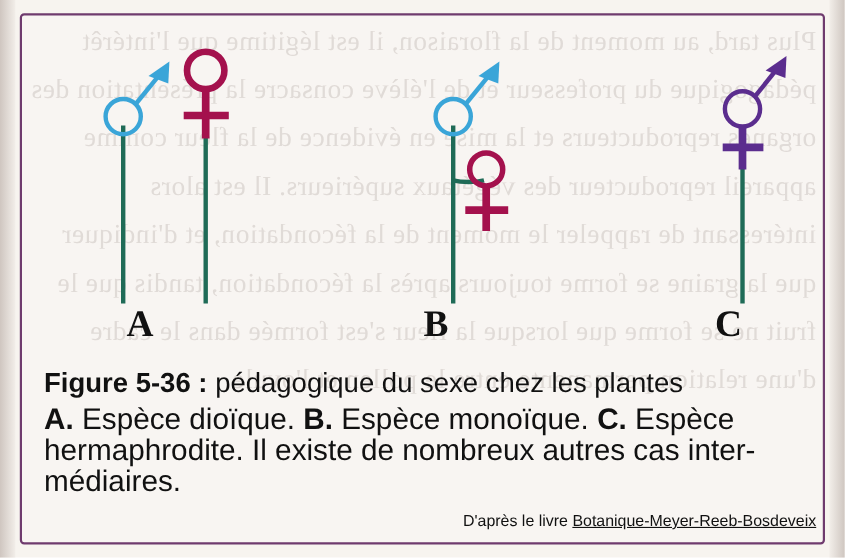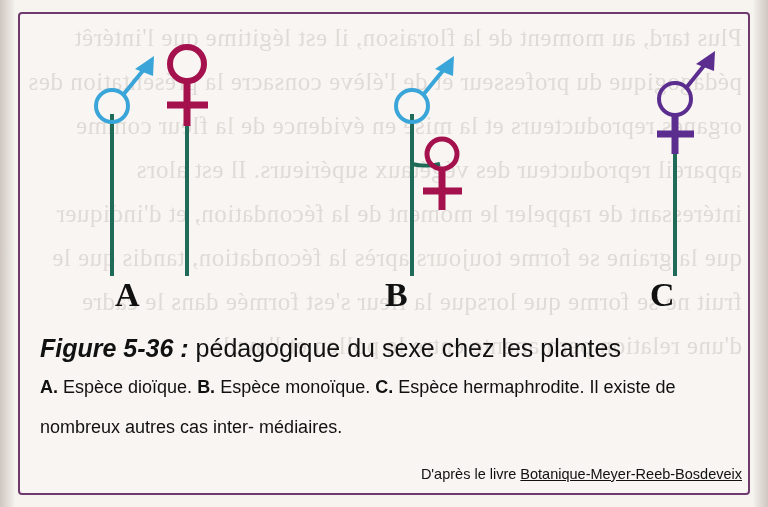--- a/index.html
+++ b/index.html
@@ -87,25 +87,24 @@
     width: 694px;
     color: #111111;
   }
   .cap-title {
     font-size: 25px;
     line-height: 33px;
     margin-bottom: 2px;
   }
   .cap-title .bold {
     font-weight: bold;
-    font-style: italic;
   }
   .cap-body {
-    font-size: 18px;
-    line-height: 40px;
+    font-size: 27px;
+    line-height: 28px;
   }
   .cap-body .bold {
     font-weight: bold;
   }
   .credit {
     position: absolute;
     right: 6px;
     top: 452px;
     font-size: 14.5px;
     color: #111111;

